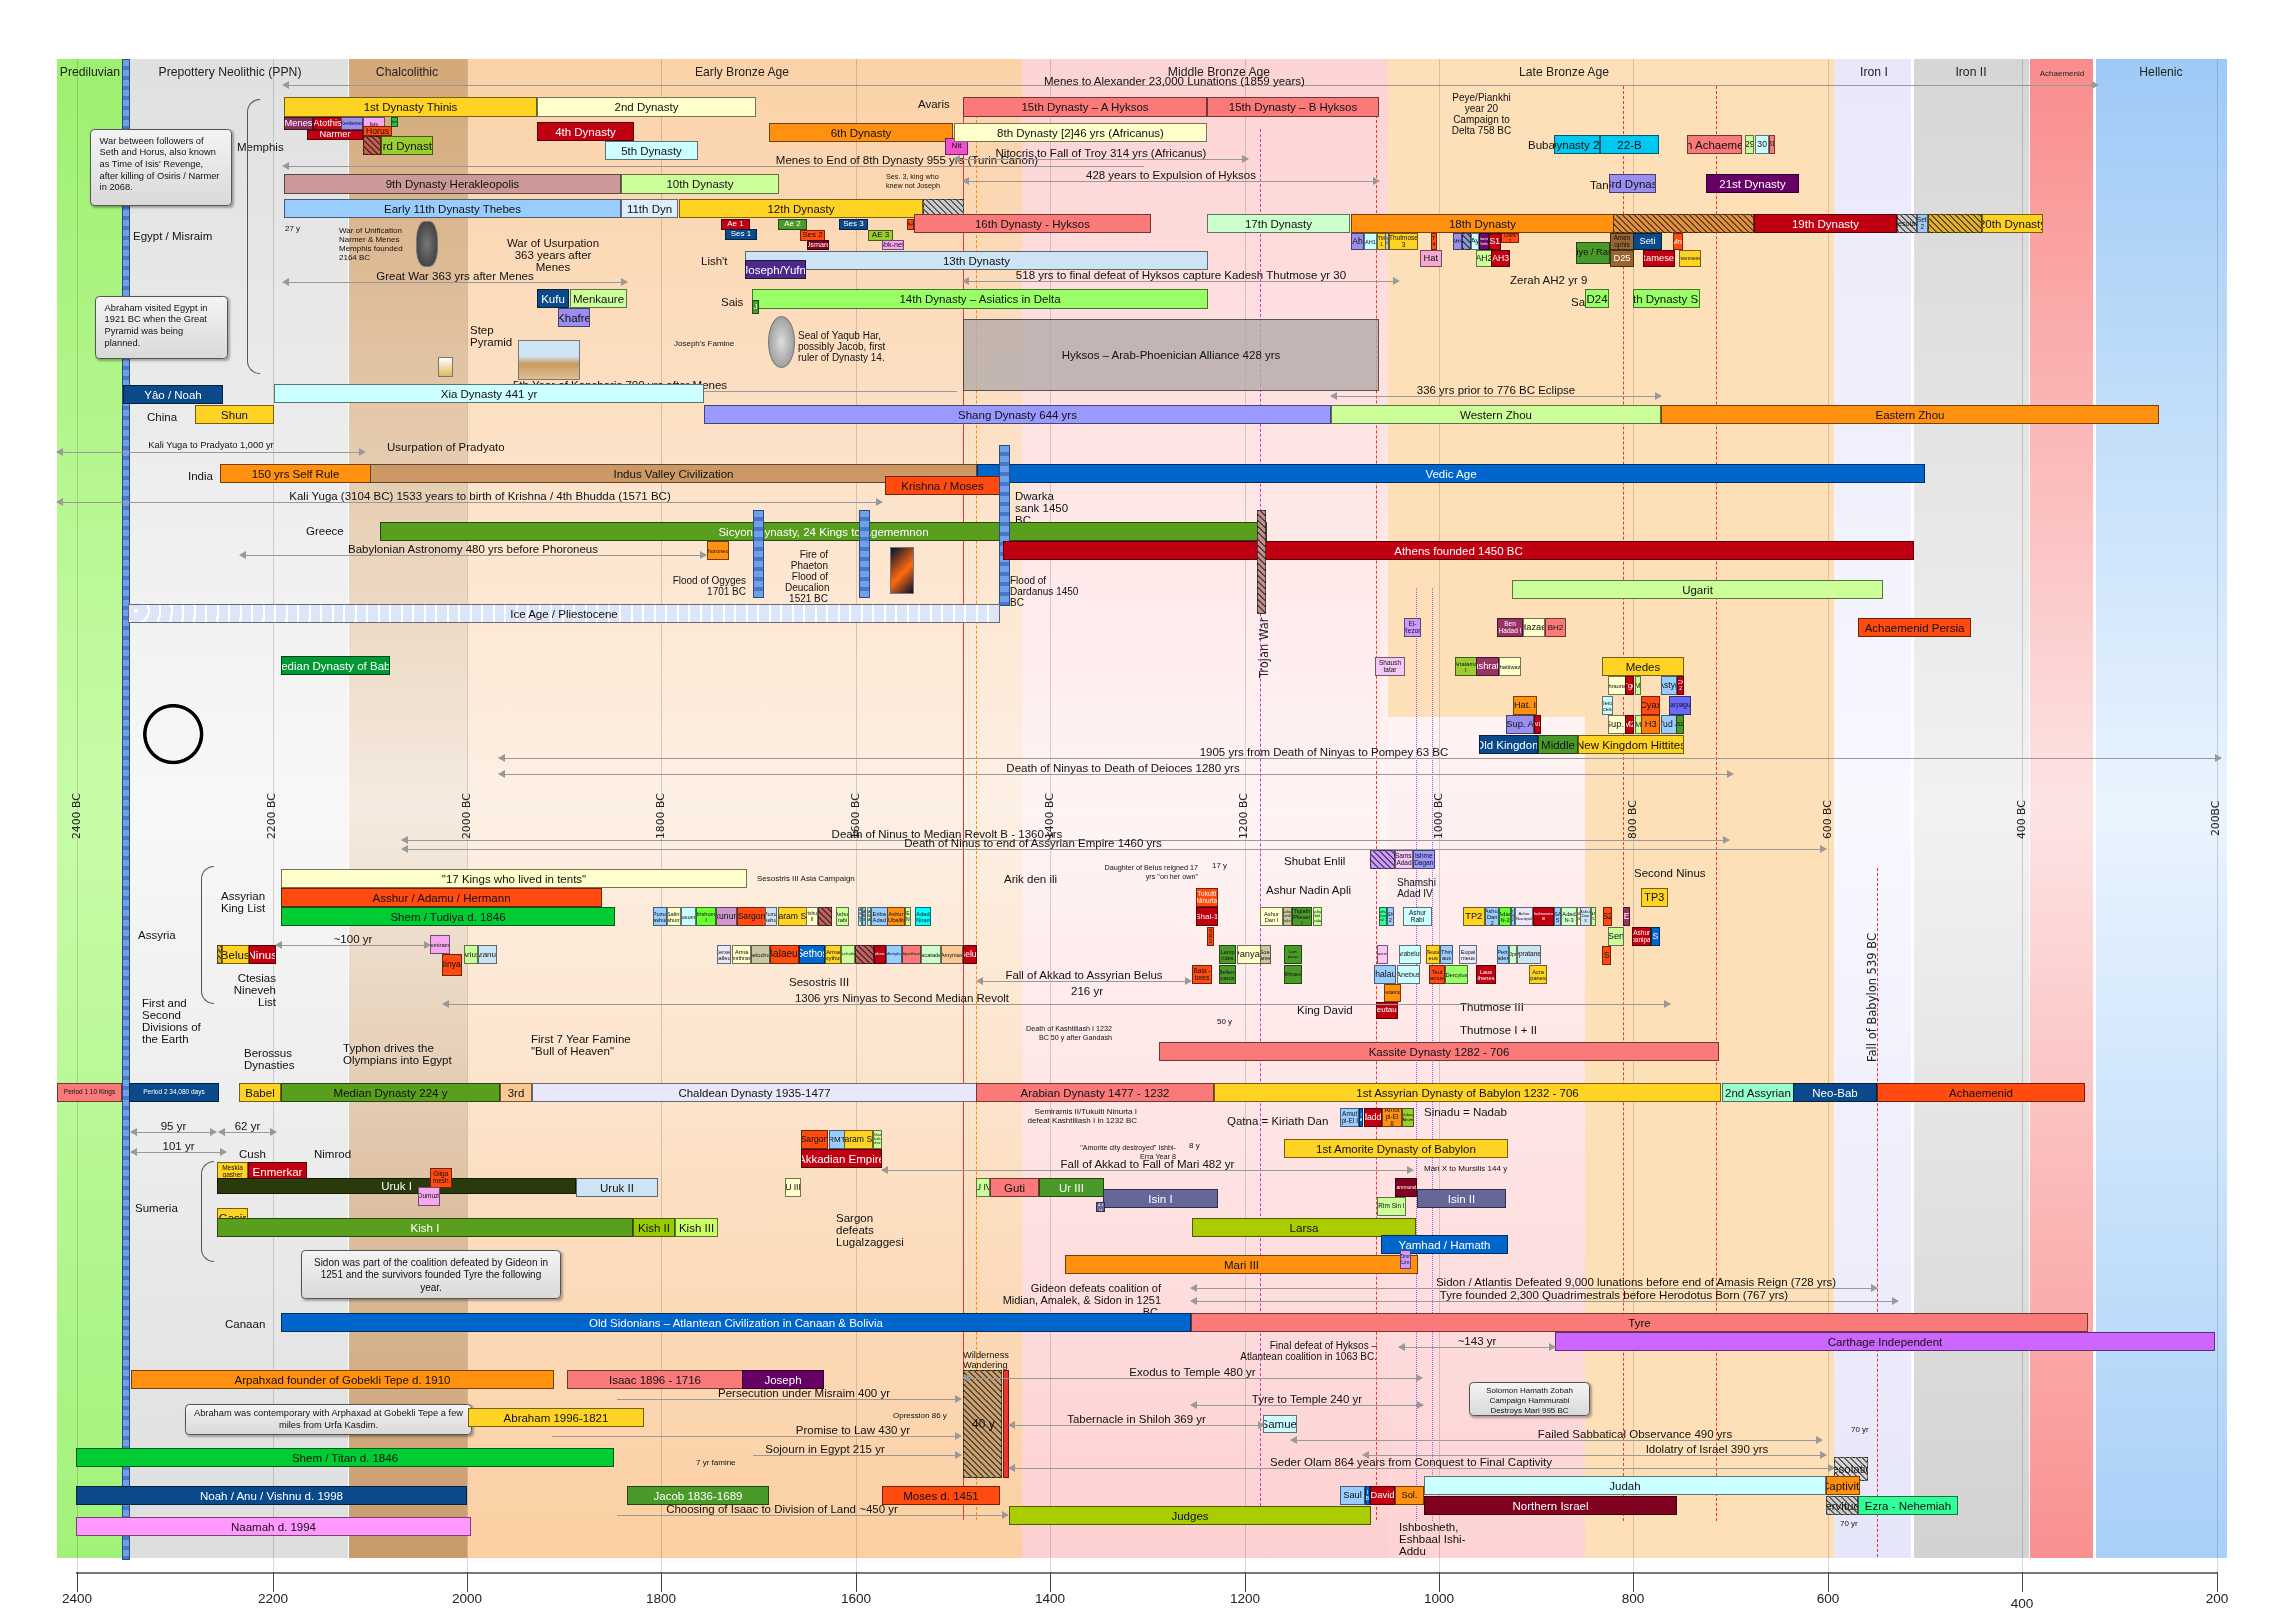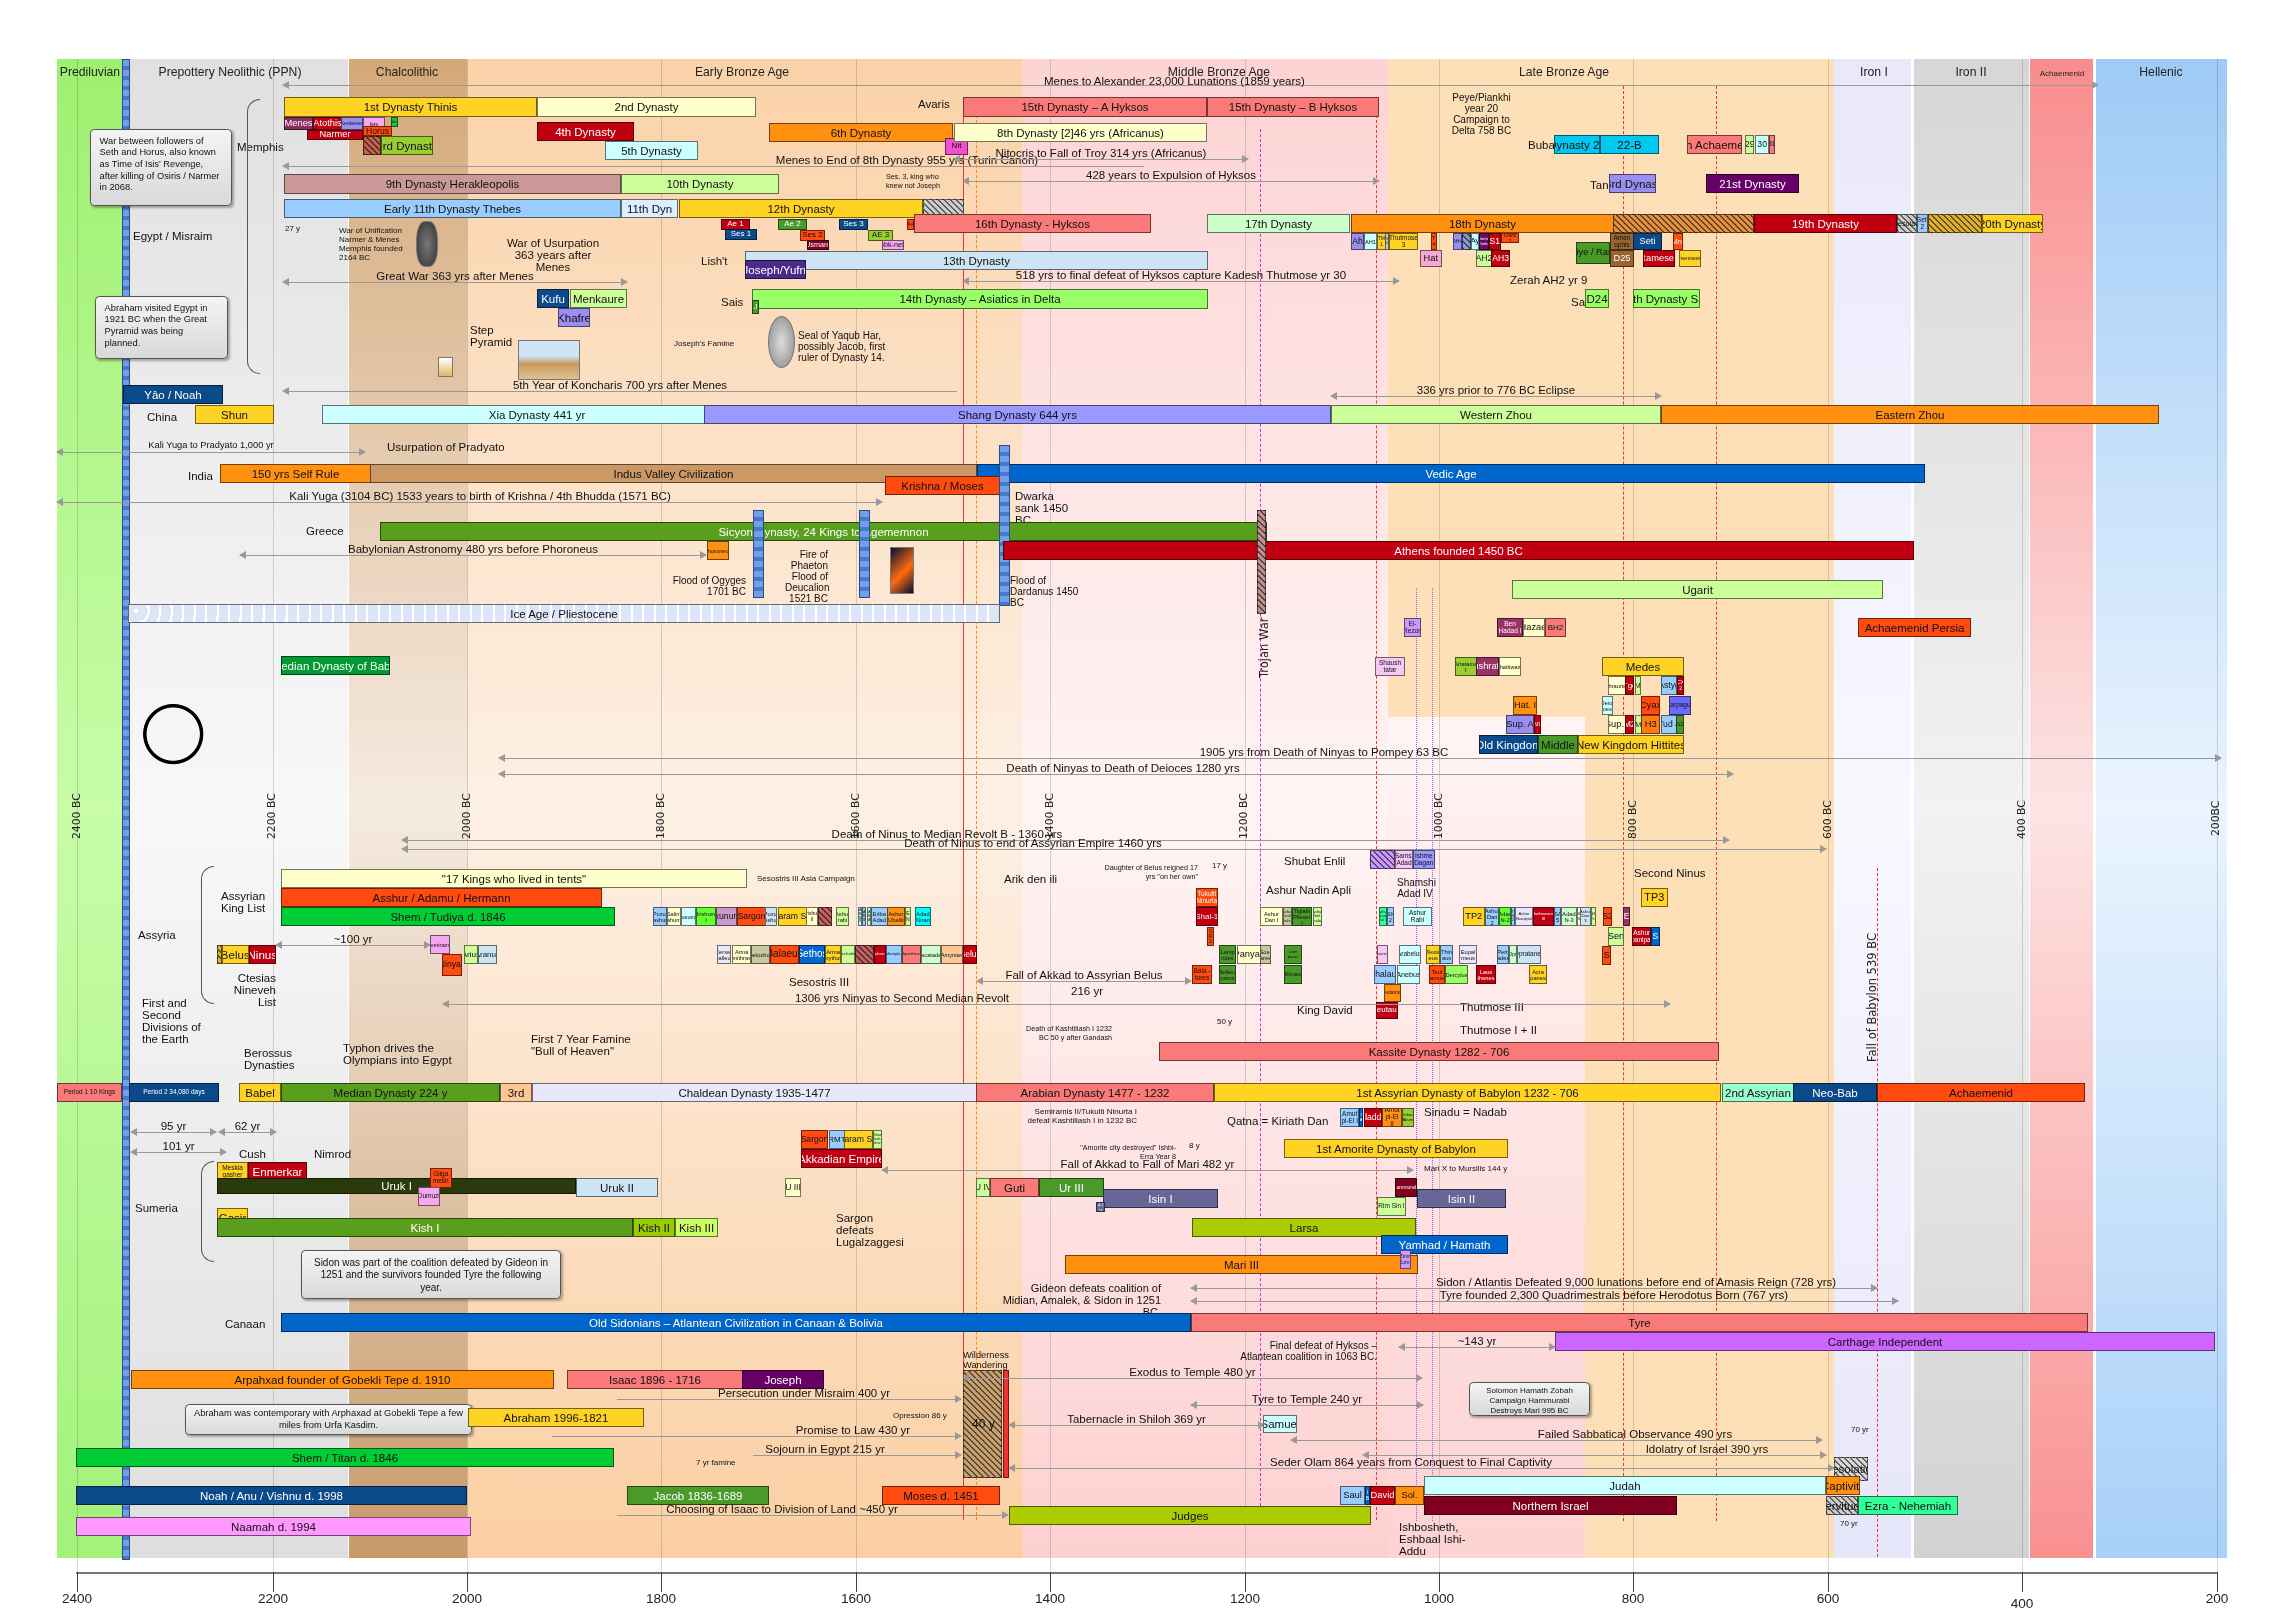--- a/index.html
+++ b/index.html
@@ -224,32 +224,33 @@
   <div class="region" style="left:1571px;top:296px;">Sais</div>
   <div class="bar" style="left:1585px;top:289px;width:24px;height:19.4px;background:#99ff66;">D24</div>
   <div class="bar" style="left:1633px;top:289px;width:67px;height:19.4px;background:#99ff66;">26th Dynasty Sais</div>
 
   <div class="lbl" style="left:470px;top:324px;width:29px;white-space:normal;">Step Pyramid</div>
   <div class="image-ph" style="left:438px;top:357px;width:13px;height:18px;background:linear-gradient(180deg,#fff,#e0b860);"></div>
   <div class="image-ph" style="left:518px;top:340px;width:60px;height:38px;background:linear-gradient(180deg,#cfe4f4 40%,#c89a60 60%,#e0c090);"></div>
   <div class="lbl sm" style="left:674px;top:339px;">Joseph's Famine</div>
   <div class="image-ph" style="left:768px;top:316px;width:25px;height:50px;background:radial-gradient(#ddd,#888);border-radius:50%;"></div>
   <div class="lbl" style="left:798px;top:330px;width:90px;white-space:normal;font-size:10px;">Seal of Yaqub Har, possibly Jacob, first ruler of Dynasty 14.</div>
+  <div class="bar" style="left:963px;top:319px;width:416px;height:72px;background:rgba(180,170,170,0.8);">Hyksos – Arab-Phoenician Alliance 428 yrs</div>
 
   <div class="span l" style="left:283px;top:391px;width:674px;">
       <span class="span-text">5th Year of Koncharis 700 yrs after Menes</span>
     </div>
   <div class="span l rt" style="left:1331px;top:396px;width:330px;">
       <span class="span-text">336 yrs prior to 776 BC Eclipse</span>
     </div>
 
   <div class="bar w" style="left:123px;top:385px;width:100px;height:19.4px;background:#0a4a8a;">Yâo / Noah</div>
   <div class="region" style="left:147px;top:411px;">China</div>
   <div class="bar" style="left:195px;top:405px;width:79px;height:19.4px;background:#ffd324;">Shun</div>
-  <div class="bar" style="left:274px;top:405px;width:430px;height:19.4px;background:#ccffff;margin-left:48px;">Xia Dynasty 441 yr</div>
+  <div class="bar" style="left:274px;top:384px;width:430px;height:19.4px;background:#ccffff;">Xia Dynasty 441 yr</div>
   <div class="bar" style="left:704px;top:405px;width:627px;height:19.4px;background:#9999ff;">Shang Dynasty 644 yrs</div>
   <div class="bar" style="left:1331px;top:405px;width:330px;height:19.4px;background:#ccff99;">Western Zhou</div>
   <div class="bar" style="left:1661px;top:405px;width:498px;height:19.4px;background:#ff9010;">Eastern Zhou</div>
 
   <div class="span l rt" style="left:57px;top:452px;width:308px;">
       <span class="span-text" style="font-size:9.3px;">Kali Yuga to Pradyato 1,000 yr</span>
     </div>
   <div class="lbl" style="left:387px;top:441px;">Usurpation of Pradyato</div>
   <div class="region" style="left:188px;top:470px;">India</div>
   <div class="bar" style="left:220px;top:464px;width:151px;height:19.4px;background:#ff9010;">150 yrs Self Rule</div>

